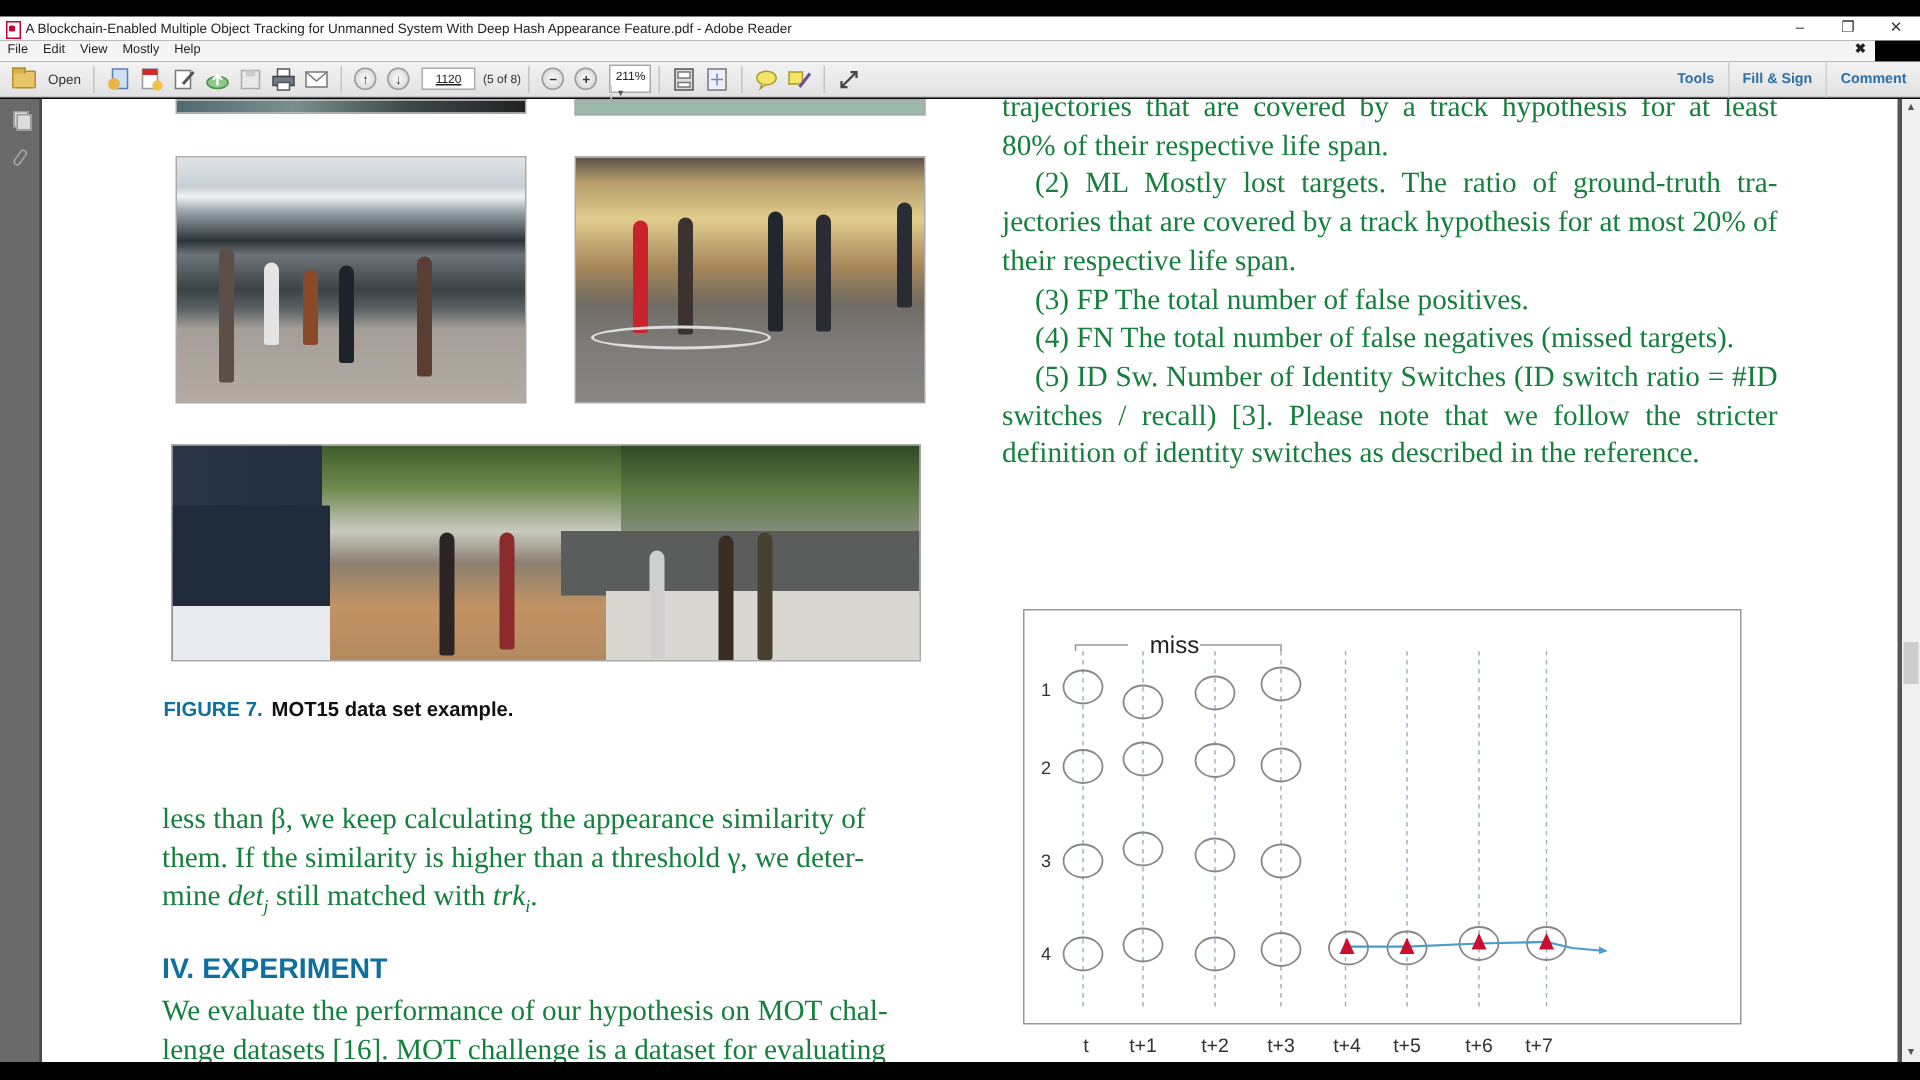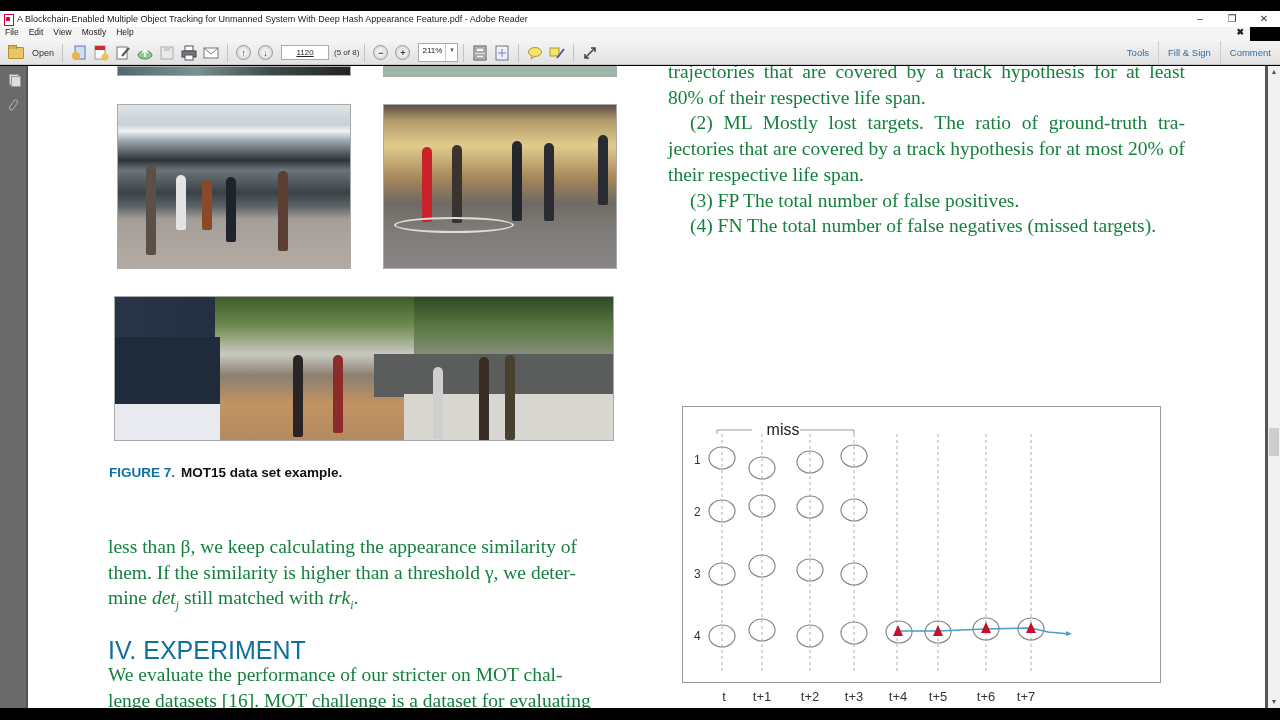--- a/index.html
+++ b/index.html
@@ -20,28 +20,28 @@
   .menubar { position: absolute; left: 0; top: 27px; width: 1250px; height: 14px; background: #f5f5f5; display: flex; align-items: flex-start; font-size: 8.5px; color: #222; }
   .menubar .menu-item { padding: 0 5px; cursor: default; }
   .menubar .menu-close { margin-left: auto; margin-right: 6px; font-size: 9px; font-weight: bold; }
 
   .toolbar { position: absolute; left: 0; top: 41px; width: 1280px; height: 24px; background: linear-gradient(#f3f3f3, #e2e2e2); border-bottom: 1px solid #c7c7c7; display: flex; align-items: center; padding-left: 5px; }
   .tb-btn { width: 21px; height: 20px; display: flex; align-items: center; justify-content: center; margin-right: 1px; }
   .tb-sep { width: 1px; height: 18px; background: #c4c4c4; margin: 0 5px; }
   .open-btn { display: flex; align-items: center; height: 20px; padding: 0 3px; font-size: 9px; font-weight: normal; color: #333; }
   .folder { width: 16px; height: 12px; background: #e7c66a; border: 1px solid #b48d2c; border-radius: 1px; margin-right: 8px; position: relative; }
   .folder::before { content: ""; position: absolute; top: -3px; left: -1px; width: 7px; height: 3px; background: #d9b14c; border: 1px solid #b48d2c; border-bottom: none; }
-  .page-input { width: 48px; height: 15px; background: #fff; border: 1px solid #aaa; font-size: 8px; text-align: center; line-height: 13px; color: #222; text-decoration: underline; }
+  .page-input { width: 36px; height: 15px; background: #fff; border: 1px solid #aaa; font-size: 8px; text-align: center; line-height: 13px; color: #222; text-decoration: underline; }
   .page-count { font-size: 8px; color: #333; margin-left: 5px; }
   .round-btn { width: 15px; height: 15px; border-radius: 50%; background: radial-gradient(#fff, #ccc); border: 1px solid #999; display: flex; align-items: center; justify-content: center; font-size: 9px; color: #333; font-weight: bold; }
-  .zoom-box { display: flex; height: 19px; border: 1px solid #aaa; background: #fff; }
+  .zoom-box { display: flex; height: 19px; border: 1px solid #aaa; background: #fff; flex-direction: column; }
   .zoom-box .val { width: 26px; font-size: 8px; text-align: center; line-height: 13px; color: #222; }
   .zoom-box .dd { width: 12px; border-left: 1px solid #ccc; font-size: 6px; text-align: center; line-height: 13px; color: #555; }
   .right-tabs { margin-left: auto; display: flex; height: 24px; }
-  .right-tab { padding: 0 9px; font-size: 9.5px; font-weight: normal; color: #2f6ea5; line-height: 24px; border-left: 1px solid #cfcfcf; }
+  .right-tab { padding: 0 9px; font-size: 9.5px; font-weight: bold; color: #2f6ea5; line-height: 24px; border-left: 1px solid #cfcfcf; }
   .right-tab:first-child { border-left: none; }
 
   .left-panel { position: absolute; left: 0; top: 66px; width: 27px; height: 642px; background: #6a6a6a; border-right: 1px solid #555; }
   .left-panel .lp-icon { width: 27px; height: 26px; display: flex; align-items: center; justify-content: center; }
   .pages-icon { width: 10px; height: 11px; position: relative; }
   .pages-icon::before, .pages-icon::after { content: ""; position: absolute; width: 8px; height: 9px; background: #ddd; border: 1px solid #999; }
   .pages-icon::before { left: 0; top: 0; }
   .pages-icon::after { left: 2px; top: 2px; }
   .clip-icon { width: 5px; height: 12px; border: 1.5px solid #aaa; border-radius: 3px; transform: rotate(35deg); }
 
@@ -74,21 +74,21 @@
   .person { position: absolute; width: 10px; border-radius: 5px 5px 2px 2px; }
 
   .fig-caption { position: absolute; left: 81px; top: 399px; font-size: 13.5px; font-weight: bold; color: #111; white-space: nowrap; }
   .fig-caption .fig-label { color: #0f6f9f; margin-right: 6px; }
 
   .body-text { position: absolute; font-family: "Liberation Serif", serif; font-size: 19.5px; color: #15803d; line-height: 25.7px; text-align: justify; }
   .col-left { left: 80px; width: 518px; }
   .col-right { left: 640px; width: 517px; }
   .body-text p { margin: 0; }
   .indent { text-indent: 22px; }
-  .section-heading { position: absolute; left: 80px; top: 570px; font-size: 25px; font-weight: normal; color: #0f6f9f; white-space: nowrap; }
+  .section-heading { position: absolute; left: 80px; top: 570px; font-size: 19px; font-weight: bold; color: #0f6f9f; white-space: nowrap; }
 
   .diagram { position: absolute; left: 654px; top: 340px; width: 479px; height: 277px; border: 1.5px solid #999; background: #fff; }
   .diagram-svg { position: absolute; left: 640px; top: 330px; }
 </style>
 </head>
 <body>
 
 <div class="topbar-black"></div>
 
 <div class="titlebar">
@@ -270,30 +270,31 @@
 
   <div class="body-text col-left" style="top:468px">
     <p>less than β, we keep calculating the appearance similarity of</p>
     <p>them. If the similarity is higher than a threshold γ, we deter-</p>
     <p><span>mine </span><i>det</i><sub style="font-size:12px"><i>j</i></sub><span> still matched with </span><i>trk</i><sub style="font-size:12px"><i>i</i></sub><span>.</span></p>
   </div>
 
   <div class="section-heading">IV.  EXPERIMENT</div>
 
   <div class="body-text col-left" style="top:596px">
-    <p>We evaluate the performance of our stricter on MOT chal-</p>
+    <p>We evaluate the performance of our hypothesis on MOT chal-</p>
     <p>lenge datasets [16]. MOT challenge is a dataset for evaluating</p>
   </div>
 
   <div class="body-text col-right" style="top:-7px">
     <p style="text-align-last:justify">trajectories that are covered by a track hypothesis for at least</p>
     <p>80% of their respective life span.</p>
     <p class="indent">(2) ML Mostly lost targets. The ratio of ground-truth tra- jectories that are covered by a track hypothesis for at most 20% of their respective life span.</p>
     <p class="indent">(3) FP The total number of false positives.</p>
     <p class="indent">(4) FN The total number of false negatives (missed targets).</p>
+    <p class="indent">(5) ID Sw. Number of Identity Switches (ID switch ratio = #ID switches / recall) [3]. Please note that we follow the stricter definition of identity switches as described in the reference.</p>
   </div>
 
   <div class="diagram"></div>
   <svg class="diagram-svg" width="560" height="312" viewBox="0 0 560 312" font-family="Liberation Sans, sans-serif">
 
     <g stroke="#9fb4c4" stroke-width="1" stroke-dasharray="3,3">
       <line x1="54" y1="38" x2="54" y2="275"></line>
       <line x1="94" y1="38" x2="94" y2="275"></line>
       <line x1="142" y1="38" x2="142" y2="275"></line>
       <line x1="186" y1="38" x2="186" y2="275"></line>

